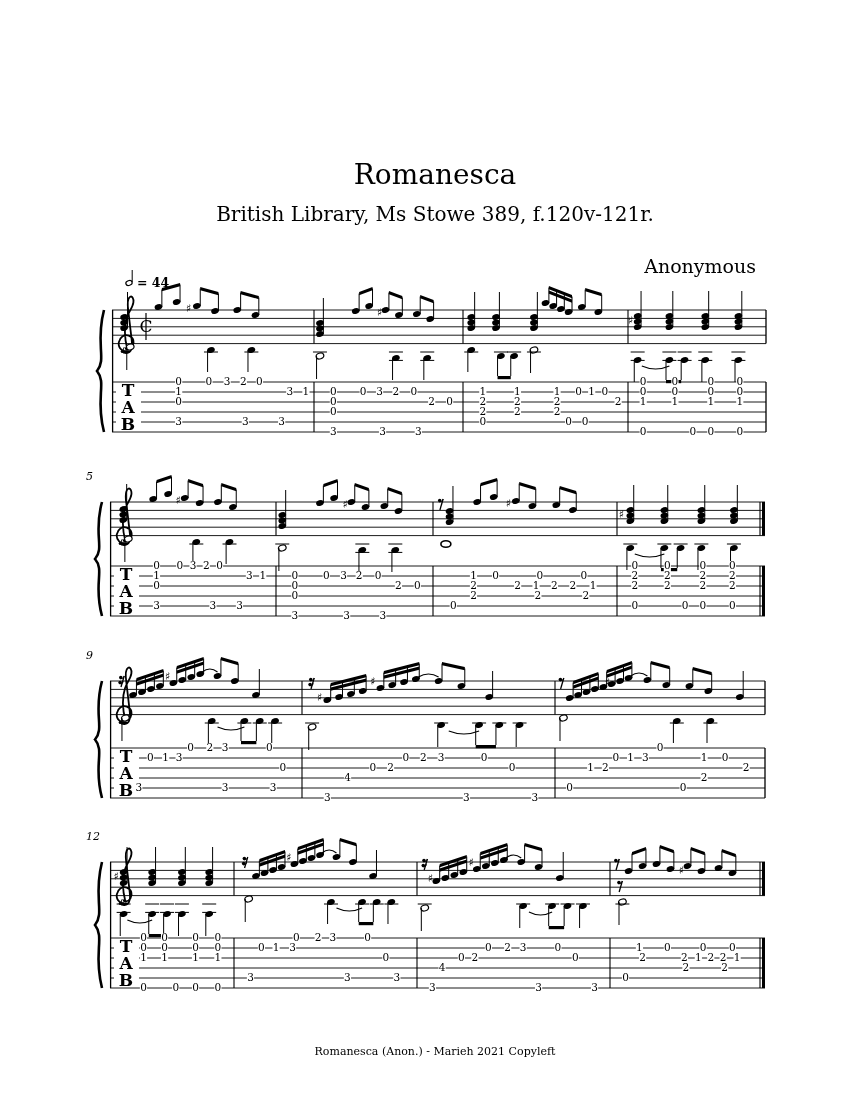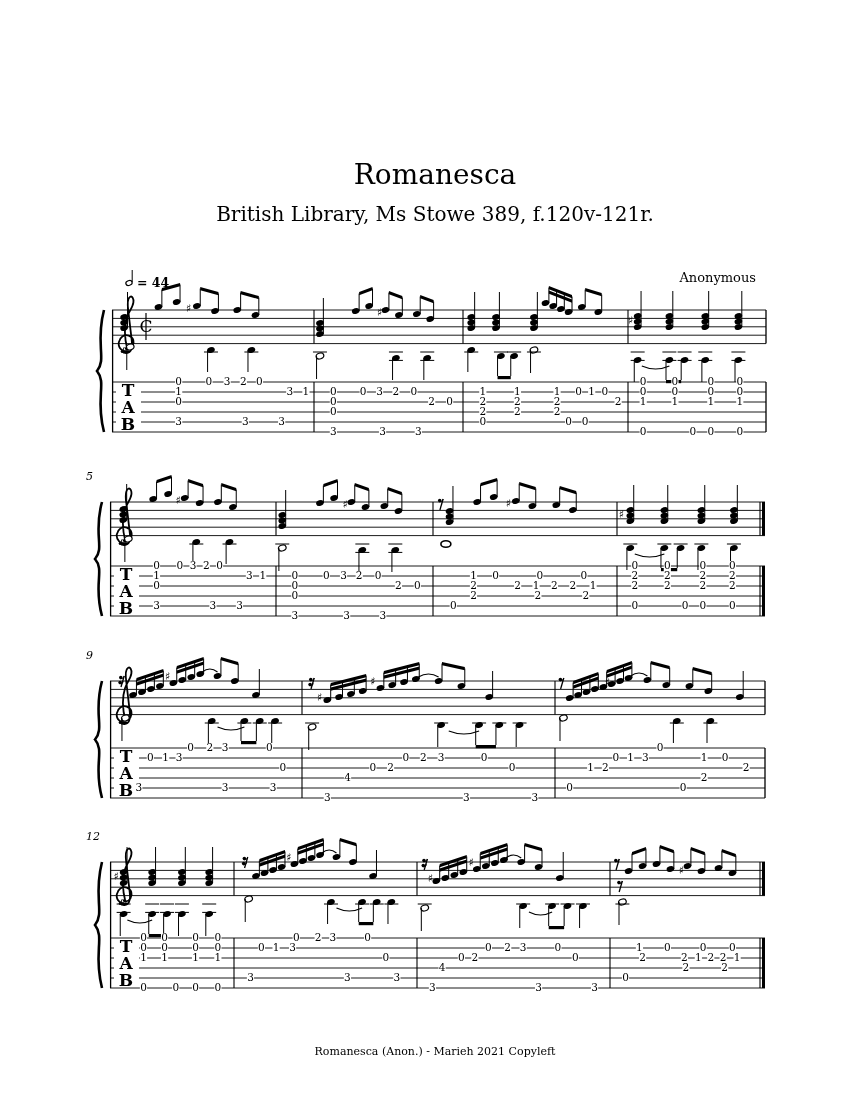--- a/index.html
+++ b/index.html
@@ -1,21 +1,21 @@
 <!DOCTYPE html>
 <html><head>
 <meta charset="utf-8">
 <style>
   html,body{margin:0;padding:0;background:#e8e8e8;}
   .page{position:relative;width:850px;height:1100px;background:#ffffff;margin:0 auto;
         font-family:"DejaVu Serif",serif;color:#000;overflow:hidden;}
   .title{position:absolute;top:158px;left:10px;width:850px;text-align:center;
          font-size:28px;font-weight:normal;}
   .subtitle{position:absolute;top:202px;left:10px;width:850px;text-align:center;font-size:20px;}
-  .composer{position:absolute;top:270px;right:94px;font-size:13px;text-align:right;}
+  .composer{position:absolute;top:255px;right:94px;font-size:19px;text-align:right;}
   .footer{position:absolute;top:1045px;left:10px;width:850px;text-align:center;font-size:11px;}
   svg.score{position:absolute;left:0;top:0;}
 </style>
 </head>
 <body>
 
 <div class="page">
   <div class="title">Romanesca</div>
   <div class="subtitle">British Library, Ms Stowe 389, f.120v-121r.</div>
   <div class="composer">Anonymous</div>

